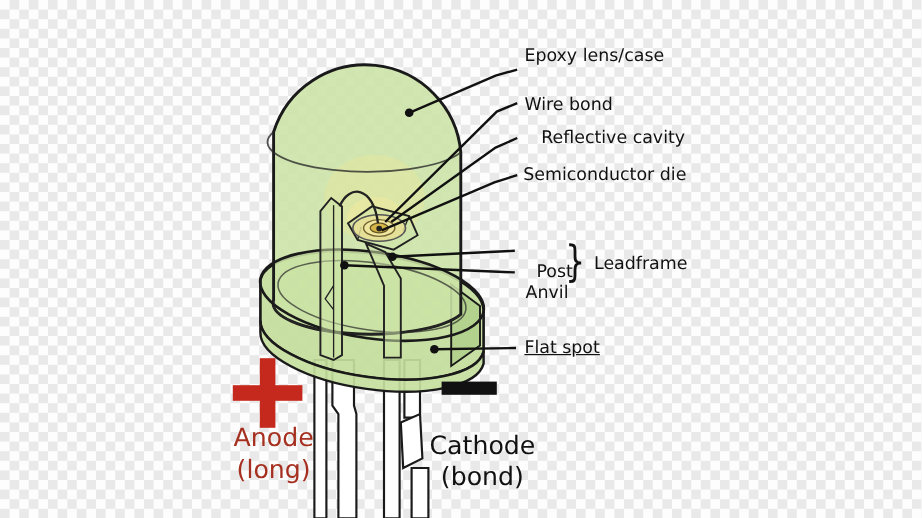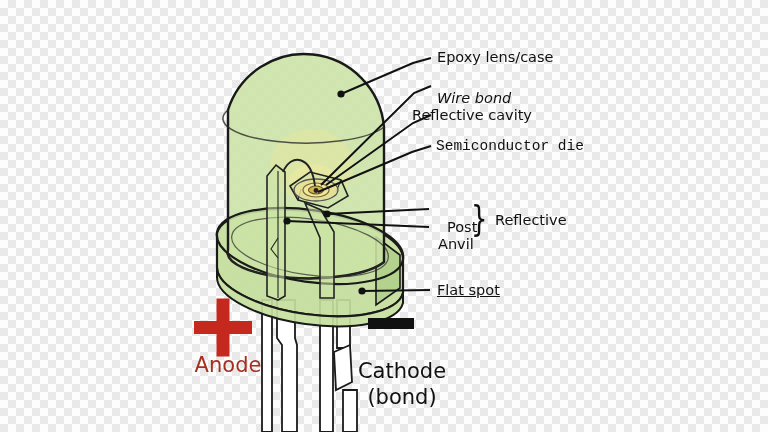--- a/index.html
+++ b/index.html
@@ -8,35 +8,35 @@
     background-color:#fdfdfd;
     background-image:repeating-conic-gradient(#e9e9e9 0% 25%, #fdfdfd 0% 50%);
     background-size:16px 16px;
     font-family:"DejaVu Sans","Liberation Sans",sans-serif;
   }
   svg.art{position:absolute;left:0;top:0;}
   .lbl{
     position:absolute;font-size:14.5px;line-height:1.1;color:#111;
     white-space:nowrap;
   }
-  .lbl-epoxy{left:437px;top:50px;}
-  .lbl-wire{left:437px;top:91px;font-style:italic;}
-  .lbl-reflective{left:412px;top:108px;}
-  .lbl-die{left:436px;top:139px;font-family:Liberation Mono, monospace;}
+  .lbl-epoxy{left:437px;top:40px;}
+  .lbl-wire{left:437px;top:81px;}
+  .lbl-reflective{left:451px;top:108px;}
+  .lbl-die{left:436px;top:139px;}
   .lbl-anvil{left:438px;top:204px;margin-top:33px;}
   .lbl-post{left:447px;top:220px;}
   .lbl-bracket{left:471px;top:201px;font-size:36px;line-height:1;
     transform:scaleX(.72);transform-origin:left top;font-weight:400;color:#111;}
   .lbl-leadframe{left:495px;top:213px;}
   .lbl-flat{left:437px;top:283px;text-decoration:underline;}
   .terminal{
     position:absolute;font-size:21px;line-height:1.24;text-align:center;
     color:#111;
   }
-  .terminal-anode{left:188px;top:352px;width:80px;color:#a6301f;}
+  .terminal-anode{left:176px;top:352px;width:80px;color:#a6301f;padding-left:12px;}
   .terminal-cathode{left:356px;top:358px;width:92px;}
 </style>
 </head>
 <body>
 
 <div class="stage">
 
   <svg class="art" width="768" height="432" viewBox="0 0 768 432">
 
     <g fill="#ffffff" stroke="#1a1a1a" stroke-width="1.8">
@@ -109,24 +109,25 @@
     <rect x="368" y="318" width="46" height="11" fill="#111111"></rect>
   </svg>
 
   <div class="lbl lbl-epoxy">Epoxy lens/case</div>
   <div class="lbl lbl-wire">Wire bond</div>
   <div class="lbl lbl-reflective">Reflective cavity</div>
   <div class="lbl lbl-die">Semiconductor die</div>
   <div class="lbl lbl-anvil">Anvil</div>
   <div class="lbl lbl-post">Post</div>
   <div class="lbl lbl-bracket">}</div>
-  <div class="lbl lbl-leadframe">Reflective</div>
+  <div class="lbl lbl-leadframe">Leadframe</div>
   <div class="lbl lbl-flat">Flat spot</div>
 
   <div class="terminal terminal-anode">
     <div>Anode</div>
+    <div>(long)</div>
   </div>
   <div class="terminal terminal-cathode">
     <div>Cathode</div>
     <div>(bond)</div>
   </div>
 
 </div>
 
 </body></html>

